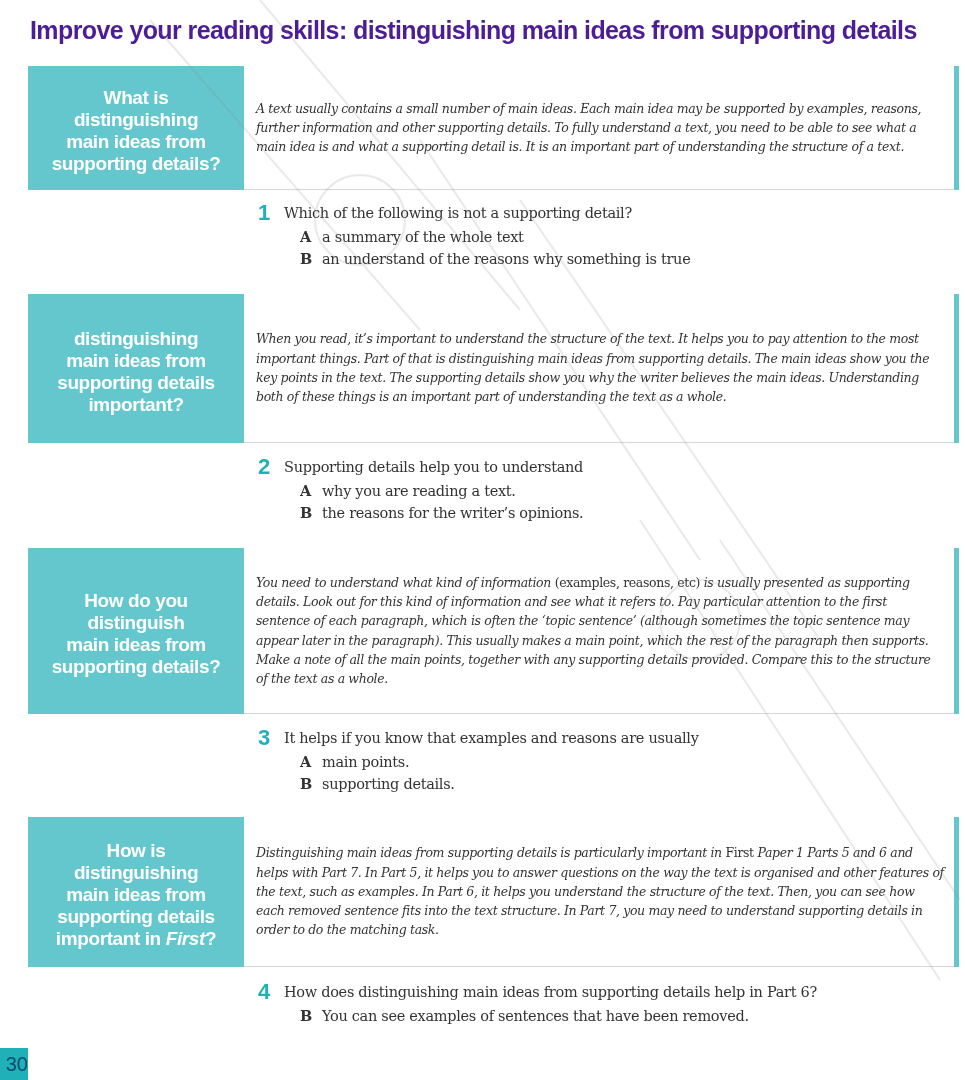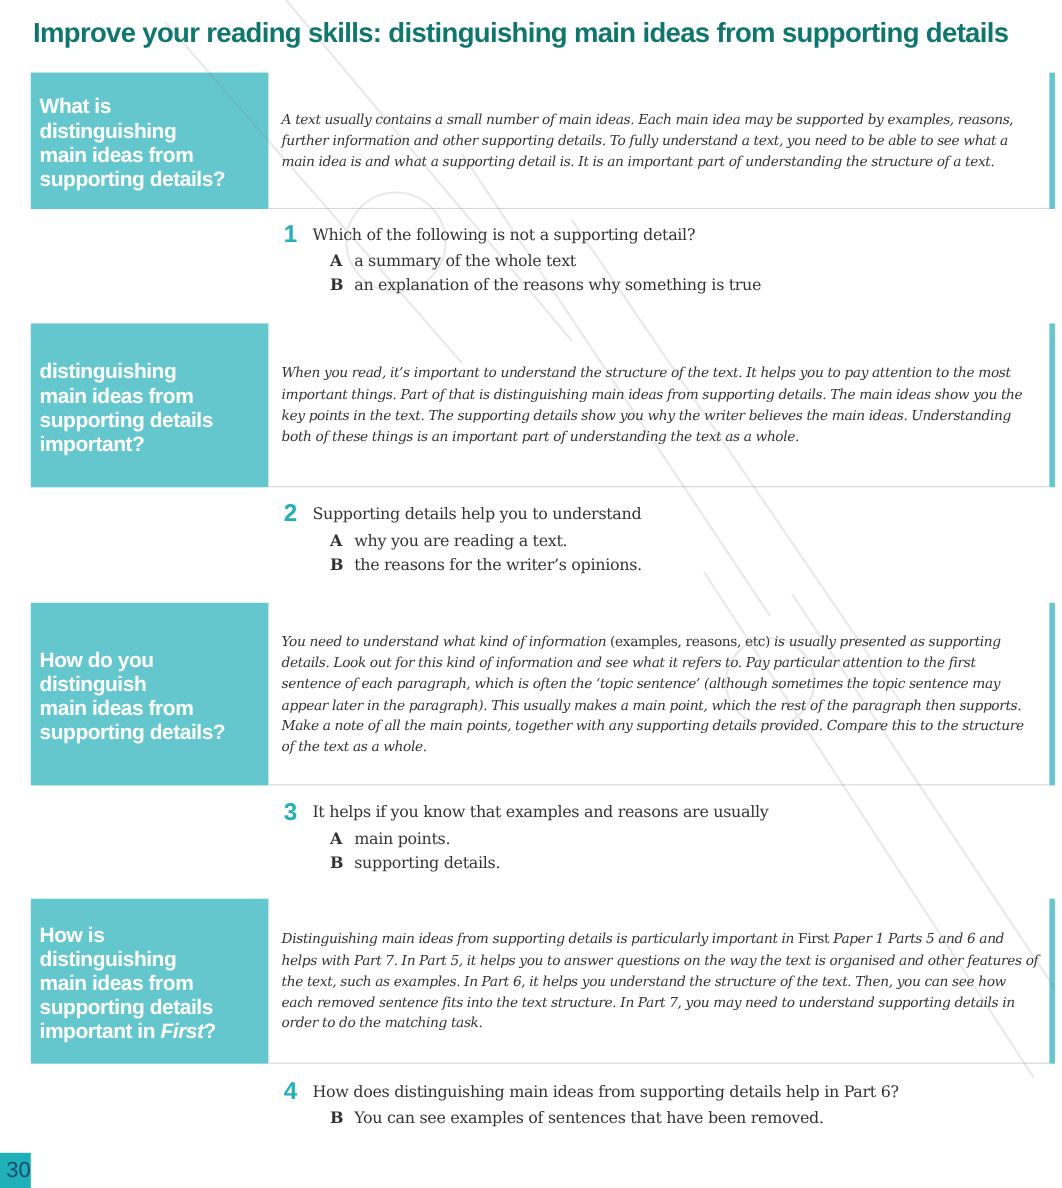--- a/index.html
+++ b/index.html
@@ -6,30 +6,30 @@
   body {
     width: 965px; height: 1080px; position: relative; overflow: hidden;
     background: #ffffff;
     font-family: "DejaVu Serif", serif;
     color: #2b2b2b;
   }
   .title {
     position: absolute; left: 30px; top: 16px;
     font-family: "Liberation Sans", sans-serif;
     font-weight: bold; font-size: 25px; letter-spacing: -0.6px;
-    color: #0f766e; white-space: nowrap;
+    color: #4c1d95; white-space: nowrap;
   }
   .section {
     position: absolute; left: 28px; width: 931px;
   }
   .side-box {
     position: absolute; left: 0; top: 0; bottom: 0; width: 216px;
     background: #63c7cd; box-sizing: border-box;
     padding: 6px 8px 0 8px;
-    text-align: left;
+    text-align: center;
     font-family: "Liberation Sans", sans-serif;
     font-weight: bold; font-size: 19px; line-height: 22px;
     color: #ffffff; letter-spacing: -0.4px;
     display: flex; flex-direction: column; justify-content: center;
   }
   .side-box .line { display: block; white-space: nowrap; }
   .text-panel {
     position: absolute; left: 216px; top: 0; bottom: 0; right: 5px;
     border-bottom: 1px solid #d6d6d6;
     box-sizing: border-box;
@@ -85,21 +85,21 @@
     <div>A text usually contains a small number of main ideas. Each main idea may be supported by examples, reasons, further information and other supporting details. To fully understand a text, you need to be able to see what a main idea is and what a supporting detail is. It is an important part of understanding the structure of a text.</div>
   </div>
   <div class="right-bar"></div>
 </div>
 
 <div class="question" style="top:200px;">
   <div class="q-line">
     <span class="q-num">1</span><span class="q-text">Which of the following is not a supporting detail?</span>
   </div>
   <div class="option"><span class="opt-letter">A</span><span>a summary of the whole text</span></div>
-  <div class="option"><span class="opt-letter">B</span><span>an explanation of the reasons why something is true</span></div>
+  <div class="option"><span class="opt-letter">B</span><span>an understand of the reasons why something is true</span></div>
 </div>
 
 <div class="section" style="top:294px;height:149px;">
   <div class="side-box">
     <span class="line">distinguishing</span>
     <span class="line">main ideas from</span>
     <span class="line">supporting details</span>
     <span class="line">important?</span>
   </div>
   <div class="text-panel">

